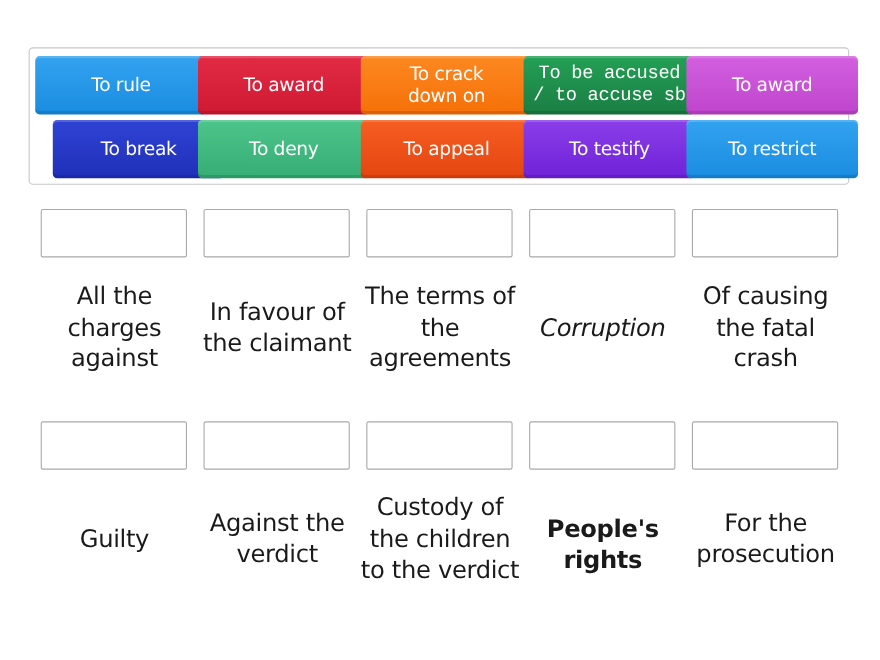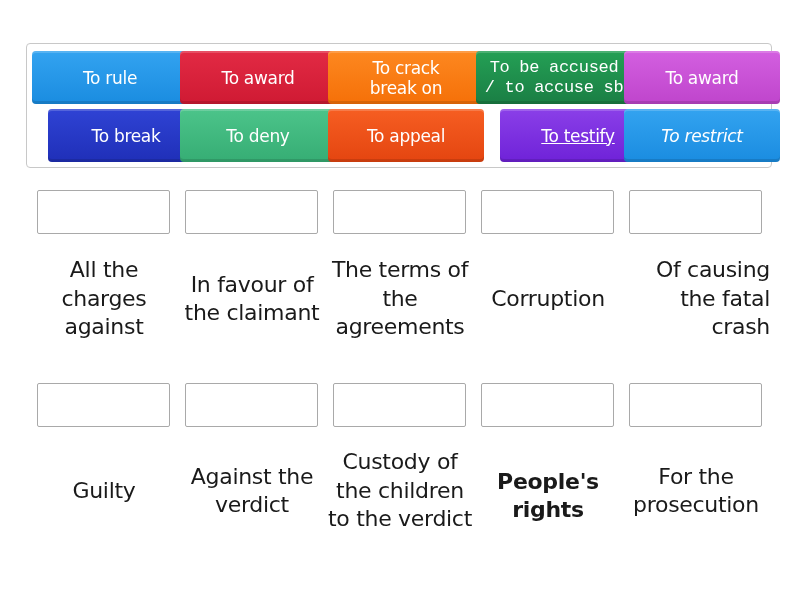--- a/index.html
+++ b/index.html
@@ -15,56 +15,56 @@
 
 <div class="bank"></div>
 
 <div class="tile" style="left:32px;top:51px;background:linear-gradient(#33a3f0,#1a8ce0);">
     <span>To rule</span>
   </div>
 <div class="tile" style="left:180px;top:51px;background:linear-gradient(#e22a44,#cf1a33);">
     <span>To award</span>
   </div>
 <div class="tile" style="left:328px;top:51px;background:linear-gradient(#fd8820,#f57008);">
-    <span style="padding:0 22px;">To crack break on</span>
+    <span style="padding:0 22px;">To crack down on</span>
   </div>
 <div class="tile" style="left:476px;top:51px;background:linear-gradient(#24a055,#1a7e44);font-family:Liberation Mono, monospace;">
     <span>To be accused / to accuse sb</span>
   </div>
 <div class="tile" style="left:624px;top:51px;background:linear-gradient(#d35fe0,#bf45cc);">
     <span>To award</span>
   </div>
 
 <div class="tile" style="left:48px;top:109px;background:linear-gradient(#2f43d4,#1f2fb8);">
     <span>To break</span>
   </div>
 <div class="tile" style="left:180px;top:109px;background:linear-gradient(#4cc48a,#36ad74);">
     <span>To deny</span>
   </div>
 <div class="tile" style="left:328px;top:109px;background:linear-gradient(#f65e22,#e44510);align-items:center;">
     <span>To appeal</span>
   </div>
-<div class="tile" style="left:500px;top:109px;background:linear-gradient(#8a3fe8,#6f22d8);text-decoration:underline;">
+<div class="tile" style="left:476px;top:109px;background:linear-gradient(#8a3fe8,#6f22d8);">
     <span>To testify</span>
   </div>
-<div class="tile" style="left:624px;top:109px;background:linear-gradient(#33a3f0,#1a8ce0);font-style:italic;">
+<div class="tile" style="left:624px;top:109px;background:linear-gradient(#33a3f0,#1a8ce0);">
     <span>To restrict</span>
   </div>
 
 <div class="slot" style="left:37px;top:190px;"></div>
 <div class="slot" style="left:185px;top:190px;"></div>
 <div class="slot" style="left:333px;top:190px;"></div>
 <div class="slot" style="left:481px;top:190px;"></div>
 <div class="slot" style="left:629px;top:190px;"></div>
 
 <div class="clue" style="left:30px;top:256px;height:86px;">All the charges against</div>
 <div class="clue" style="left:178px;top:256px;height:86px;">In favour of the claimant</div>
 <div class="clue" style="left:326px;top:256px;height:86px;">The terms of the agreements</div>
-<div class="clue" style="left:474px;top:256px;height:86px;">Corruption</div>
-<div class="clue" style="left:622px;top:256px;height:86px;text-align:right;">Of causing the fatal crash</div>
+<div class="clue" style="left:474px;top:256px;height:86px;font-style:italic;">Corruption</div>
+<div class="clue" style="left:622px;top:256px;height:86px;">Of causing the fatal crash</div>
 
 <div class="slot" style="left:37px;top:383px;"></div>
 <div class="slot" style="left:185px;top:383px;"></div>
 <div class="slot" style="left:333px;top:383px;"></div>
 <div class="slot" style="left:481px;top:383px;"></div>
 <div class="slot" style="left:629px;top:383px;"></div>
 
 <div class="clue" style="left:30px;top:434px;height:114px;">Guilty</div>
 <div class="clue" style="left:178px;top:434px;height:114px;">Against the verdict</div>
 <div class="clue" style="left:326px;top:434px;height:114px;">Custody of the children to the verdict</div>

